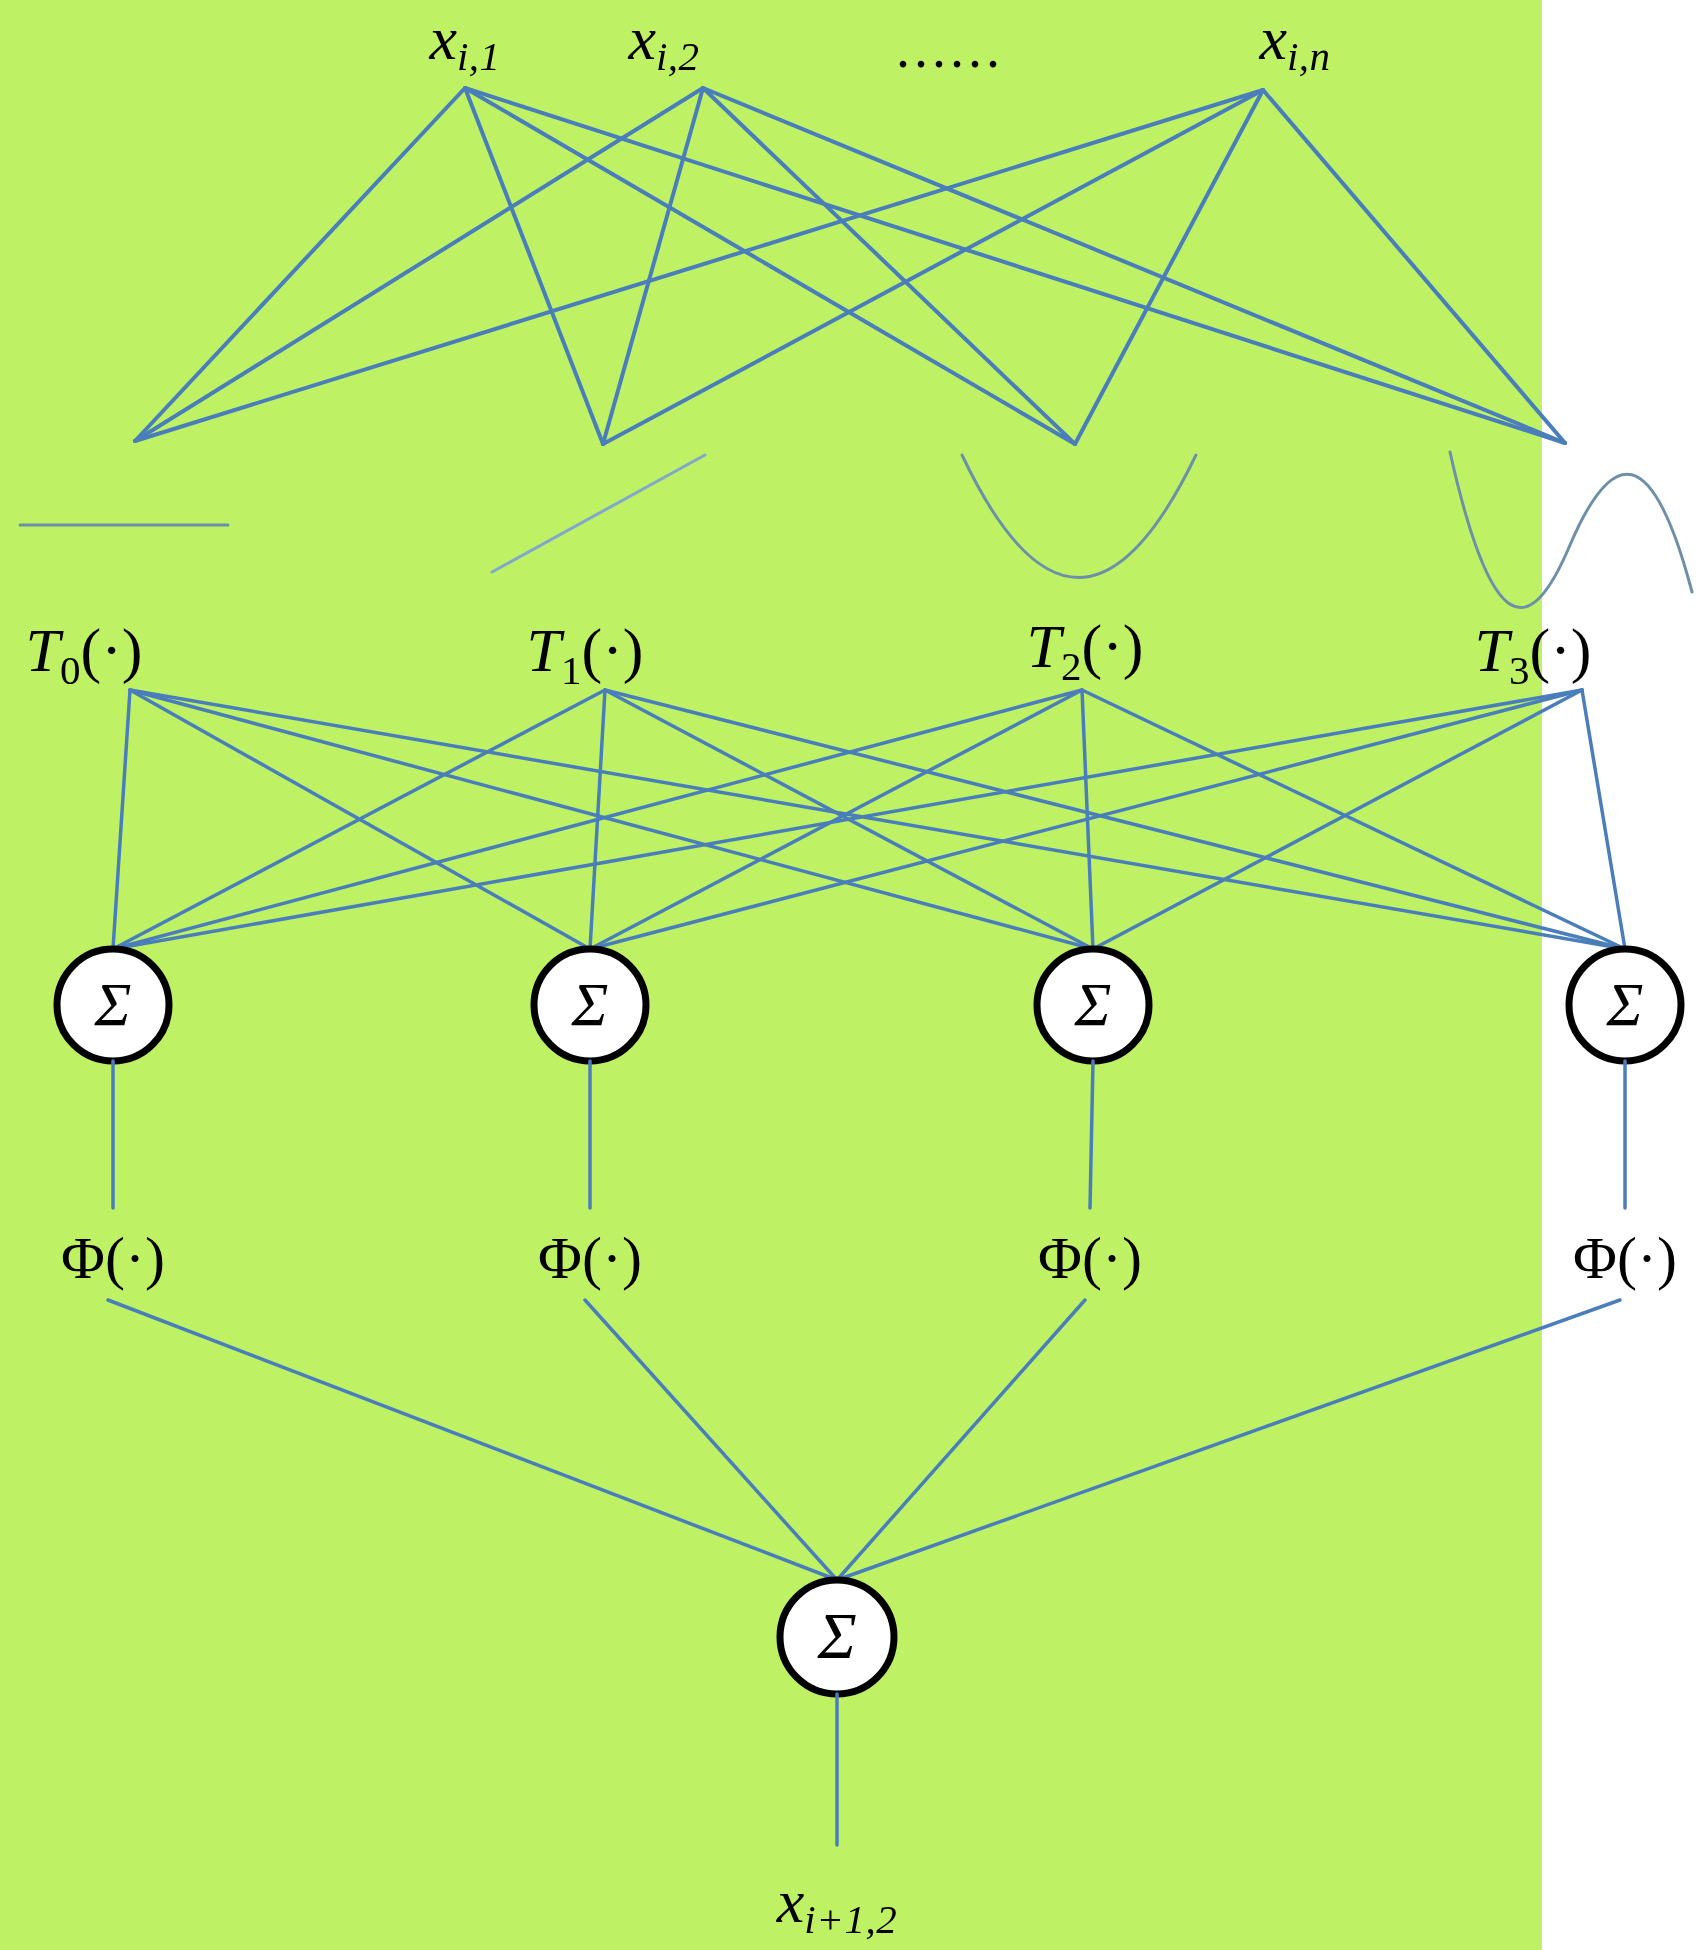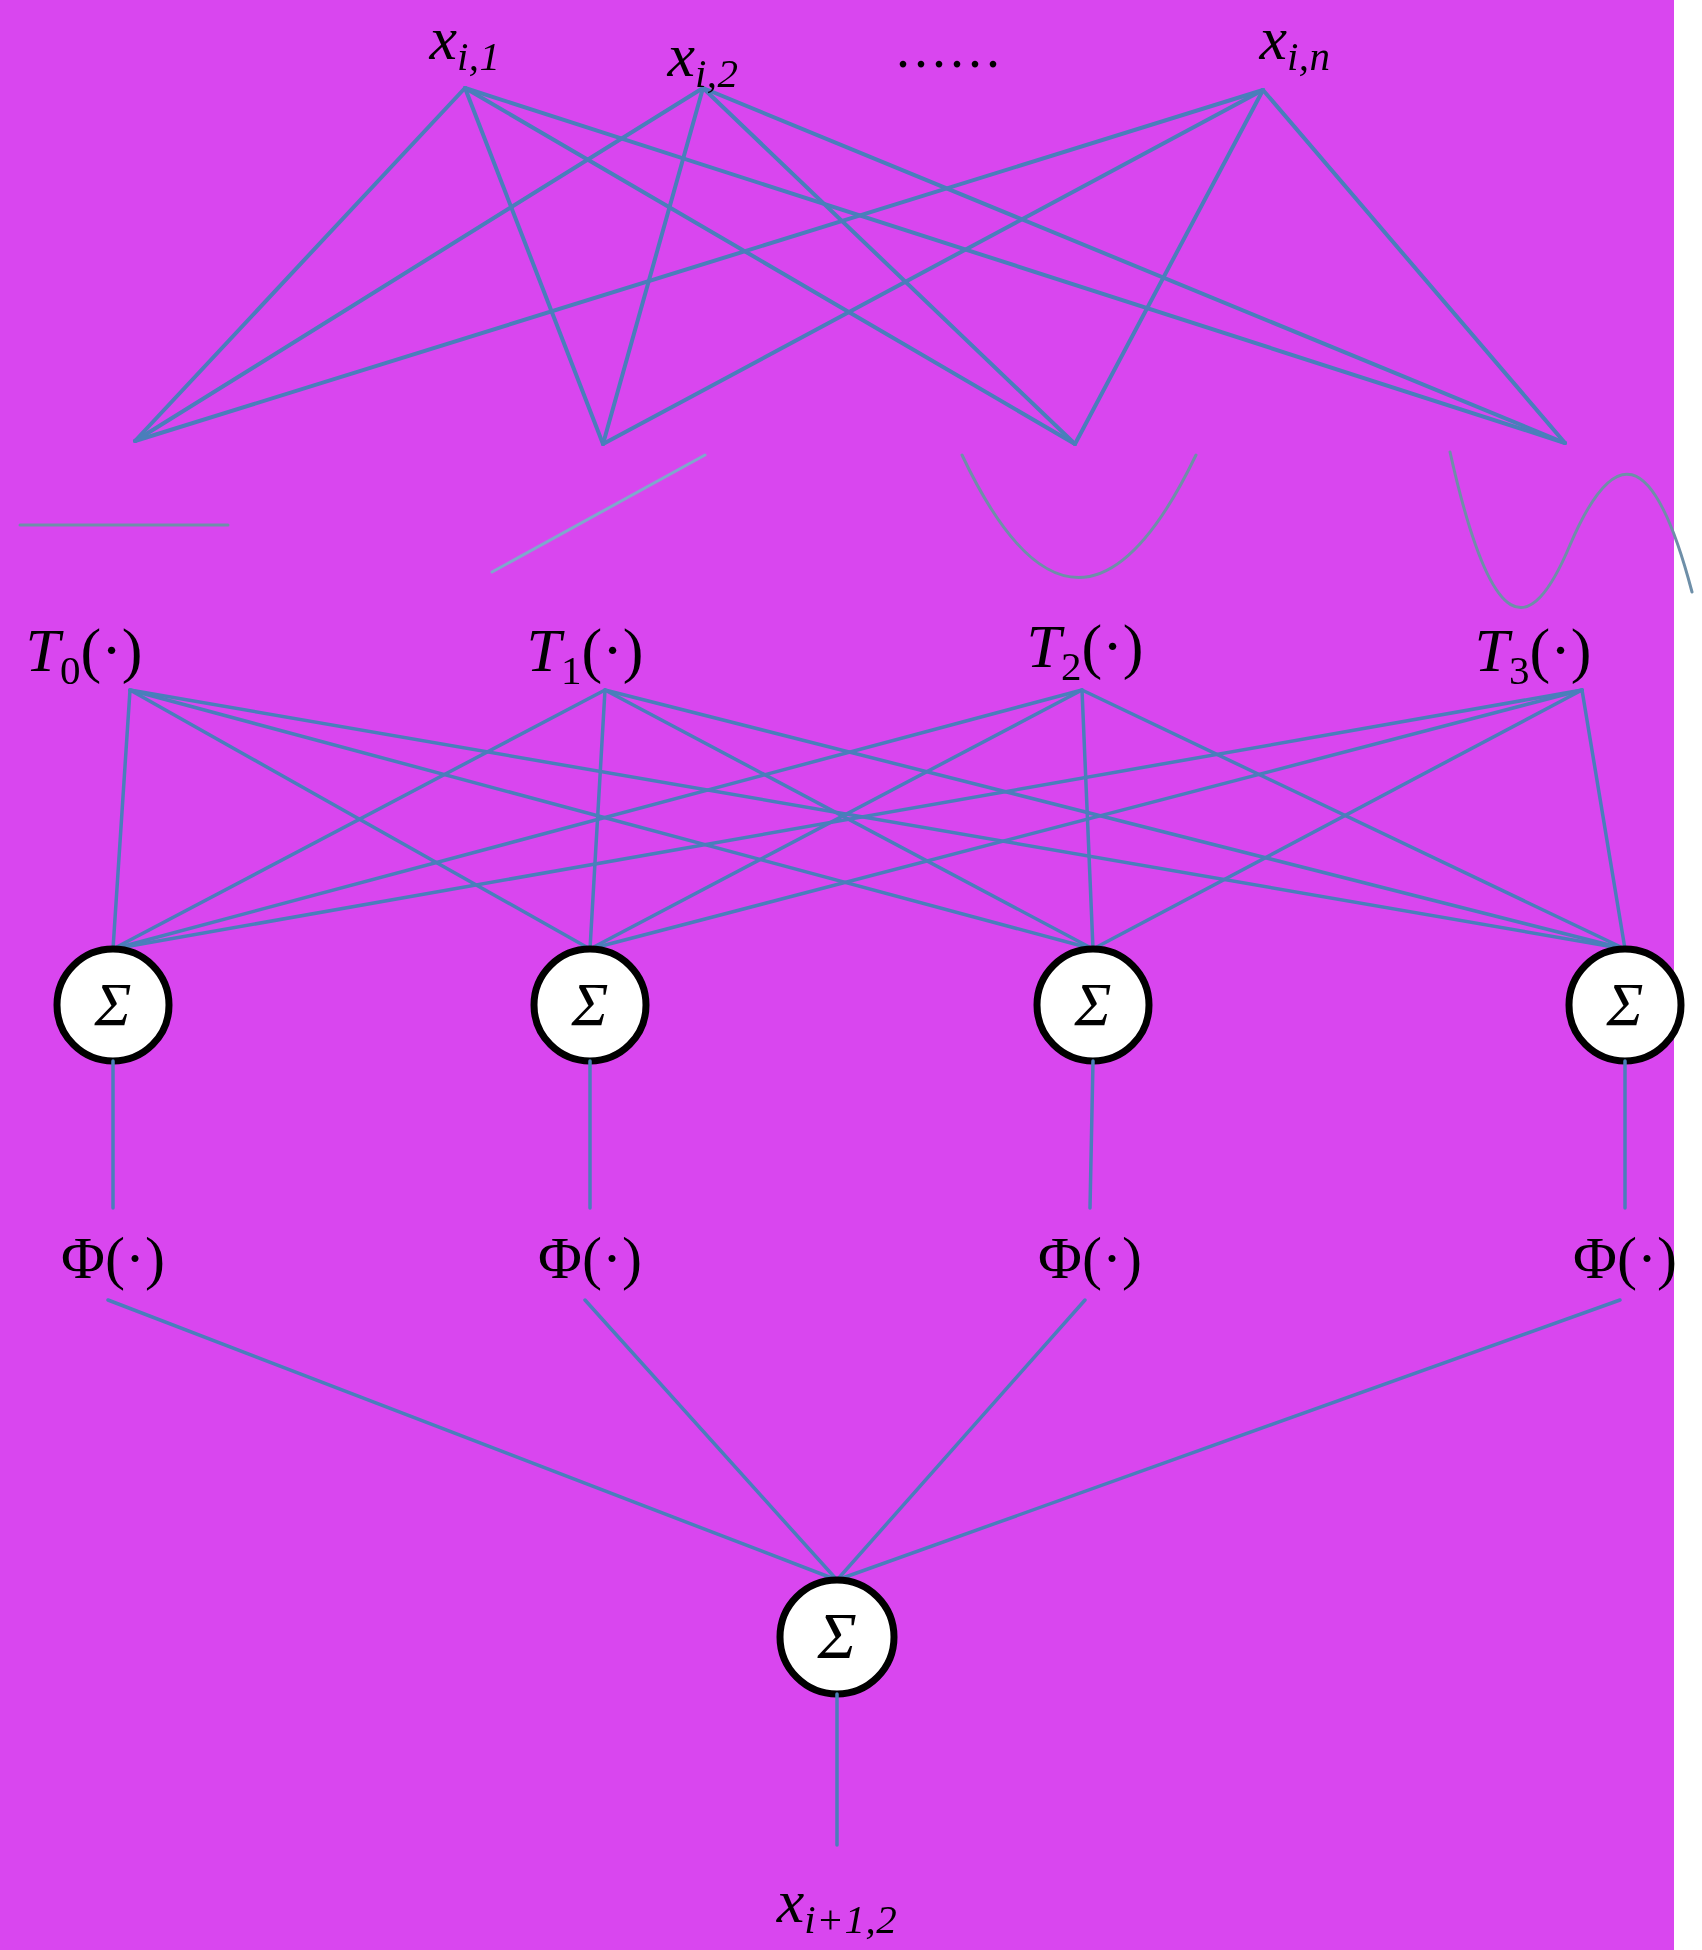--- a/index.html
+++ b/index.html
@@ -9,23 +9,23 @@
     background: #ffffff;
   }
   body {
     width: 1702px;
     height: 1950px;
     font-family: "Liberation Serif", serif;
     overflow: hidden;
   }
   #diagram-root {
     position: relative;
-    width: 1674px;
+    width: 1542px;
     height: 1950px;
-    background: #d946ef;
+    background: #bef264;
   }
   svg#diagram-svg {
     position: absolute;
     left: 0;
     top: 0;
     width: 1702px;
     height: 1950px;
     display: block;
   }
   .edge {
@@ -187,21 +187,21 @@
     <g>
       <circle class="sum-circle" cx="837" cy="1637" r="57"></circle>
       <line class="edge-thin" x1="837" y1="1694" x2="837" y2="1845"></line>
     </g>
 
   </svg>
 
   <div class="label-text var-label" style="left:465px; top:42px;">
     <span>x</span><span class="sub">i,1</span>
   </div>
-  <div class="label-text var-label" style="left:703px; top:42px;margin-top:17px;">
+  <div class="label-text var-label" style="left:664px; top:42px;">
     <span>x</span><span class="sub">i,2</span>
   </div>
   <div class="label-text dots-label" style="left:950px; top:48px;">......</div>
   <div class="label-text var-label" style="left:1295px; top:42px;">
     <span>x</span><span class="sub">i,n</span>
   </div>
 
   <div class="label-text t-label" style="left:84px; top:655px;">
     <span>T</span><span class="sub">0</span><span class="paren">(·)</span>
   </div>

